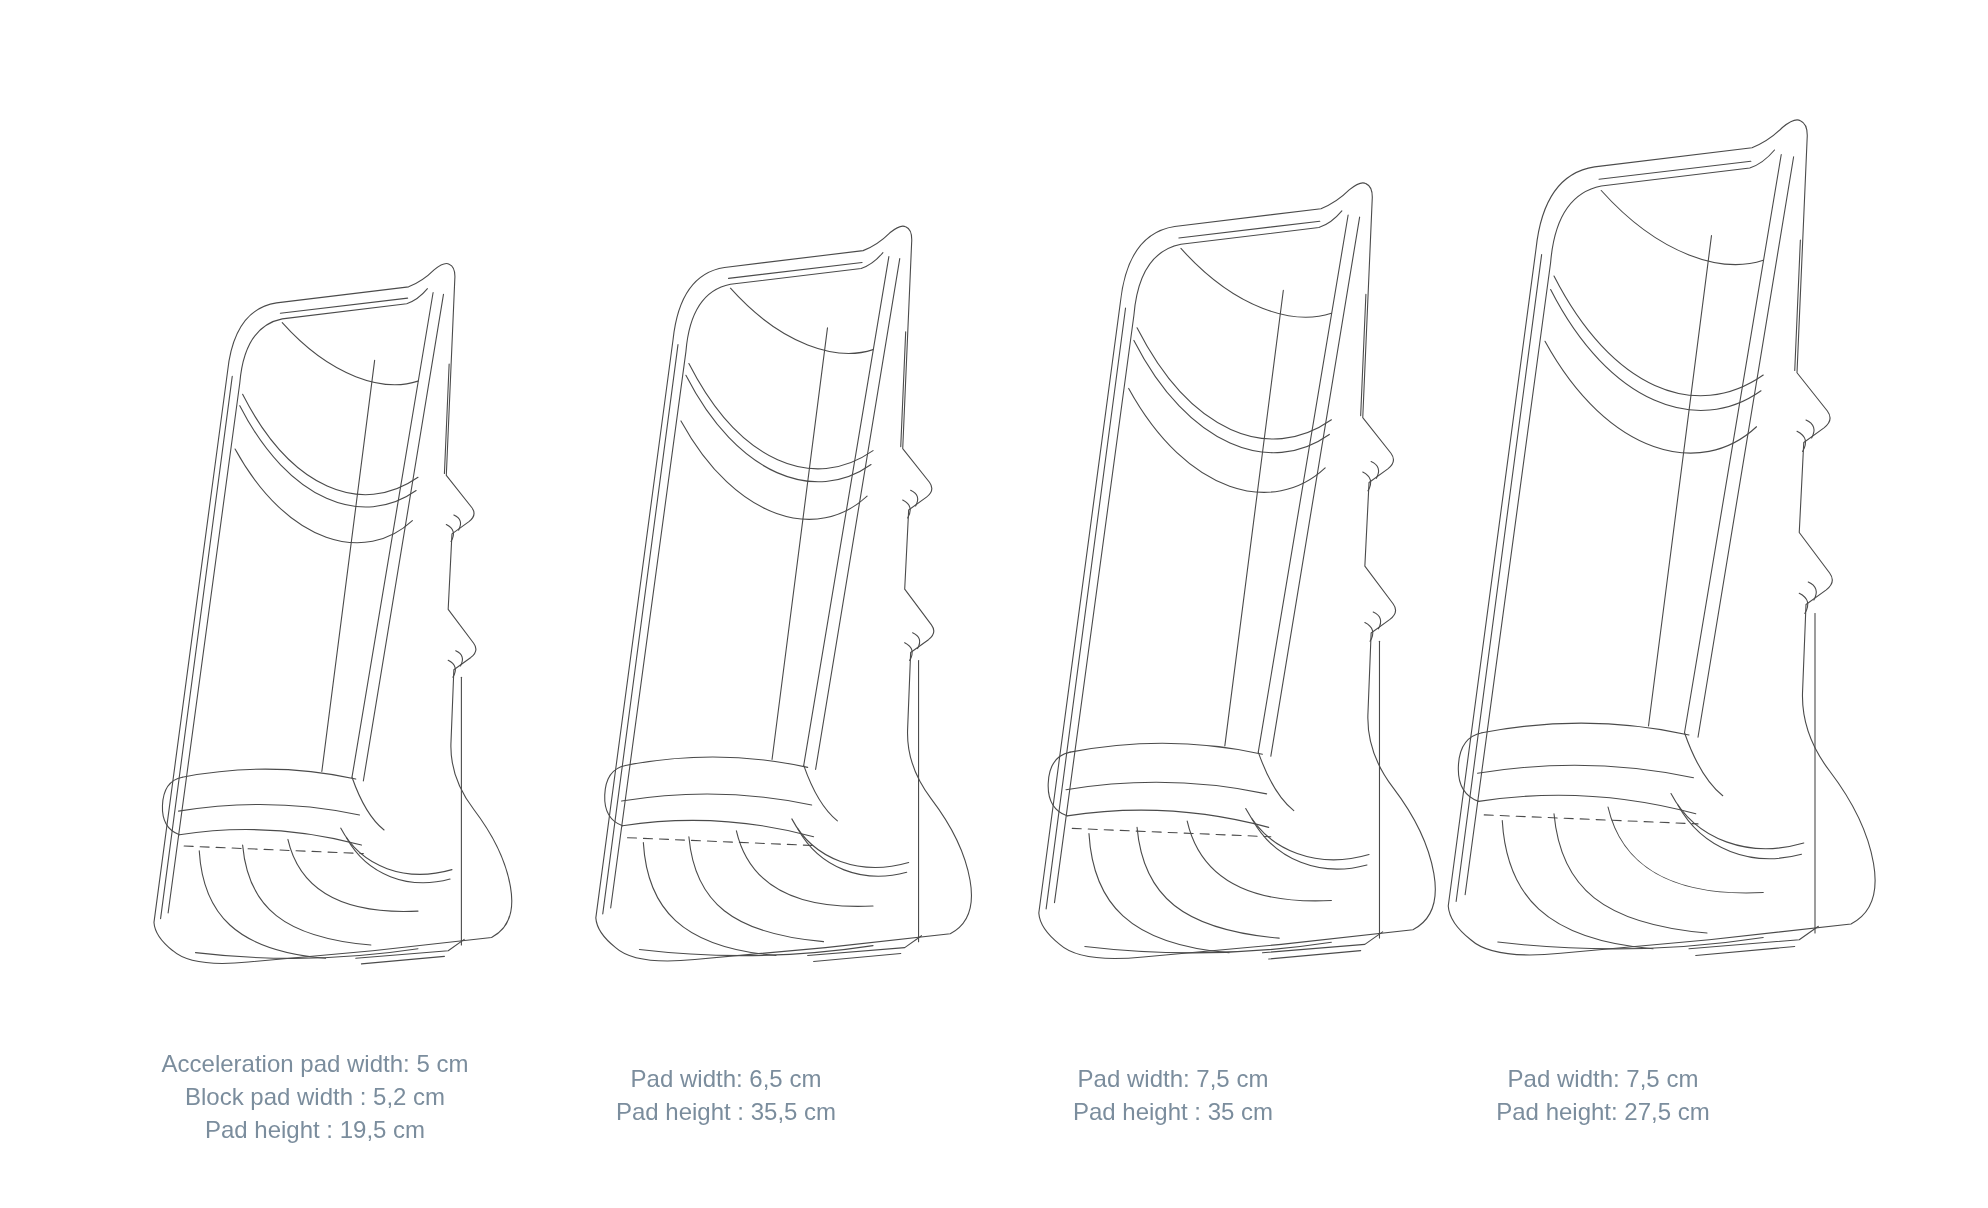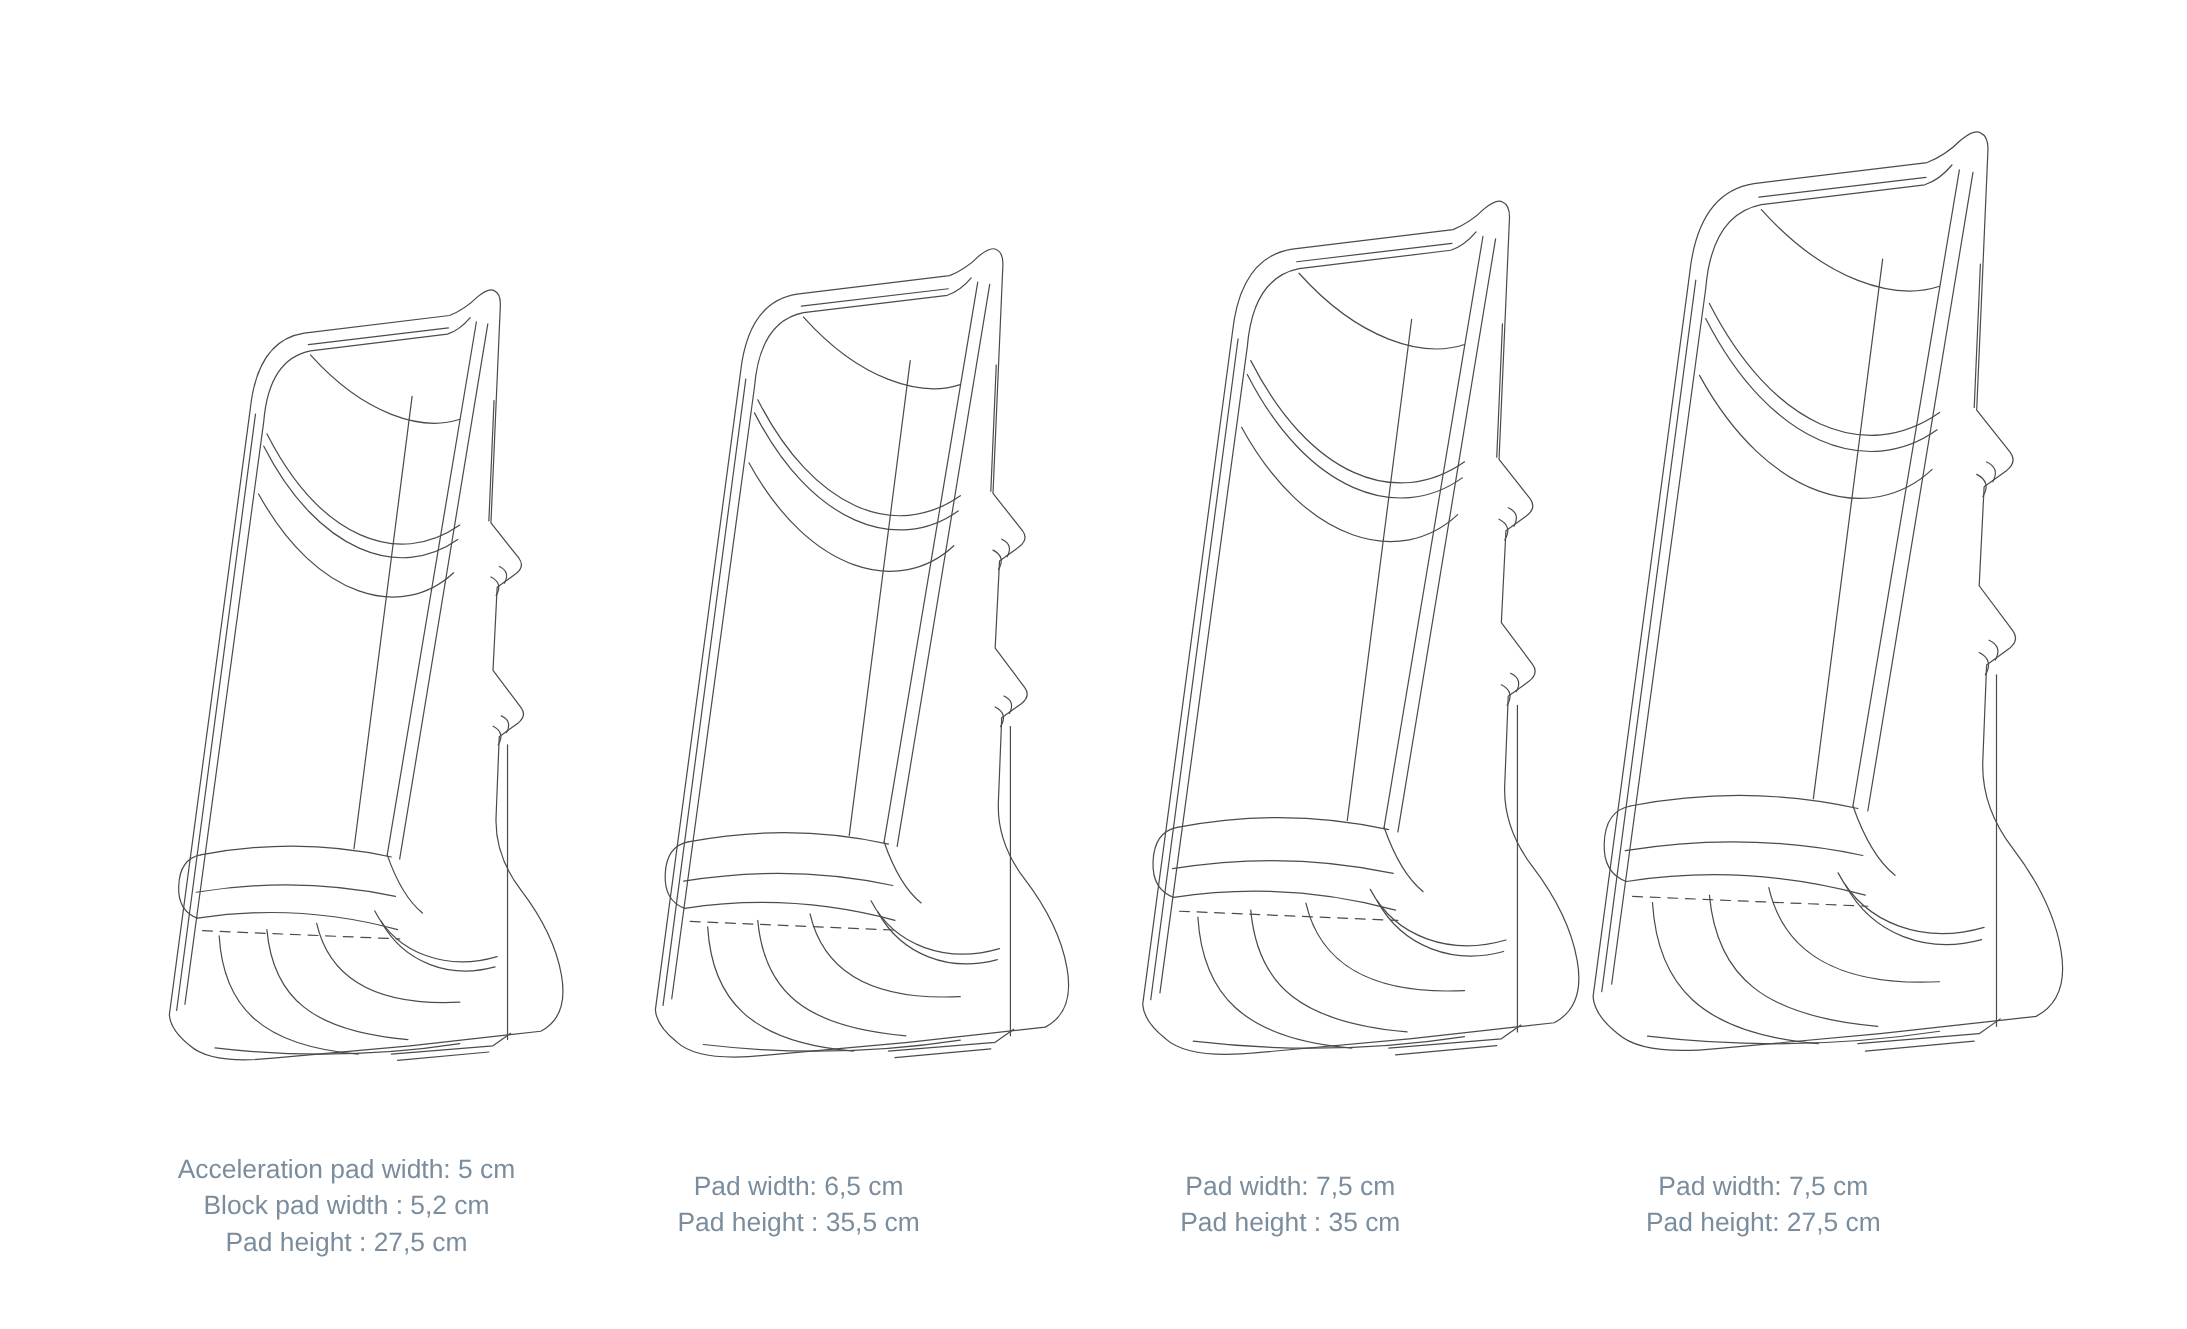--- a/index.html
+++ b/index.html
@@ -84,21 +84,21 @@
 
     <use href="#goalie-pad" transform="translate(137,251) scale(0.943)"></use>
     <use href="#goalie-pad" transform="translate(578,213) scale(0.990)"></use>
     <use href="#goalie-pad" transform="translate(1020,169) scale(1.045)"></use>
     <use href="#goalie-pad" transform="translate(1428,105) scale(1.125)"></use>
   </svg>
 
   <div class="label" style="left:75px;top:1047px;">
     <div>Acceleration pad width: 5 cm</div>
     <div>Block pad width : 5,2 cm</div>
-    <div>Pad height : 27,5 cm</div>
+    <div>Pad height : 19,5 cm</div>
   </div>
 
   <div class="label" style="left:486px;top:1062px;">
     <div>Pad width: 6,5 cm</div>
     <div>Pad height : 35,5 cm</div>
   </div>
 
   <div class="label" style="left:933px;top:1062px;">
     <div>Pad width: 7,5 cm</div>
     <div>Pad height : 35 cm</div>

